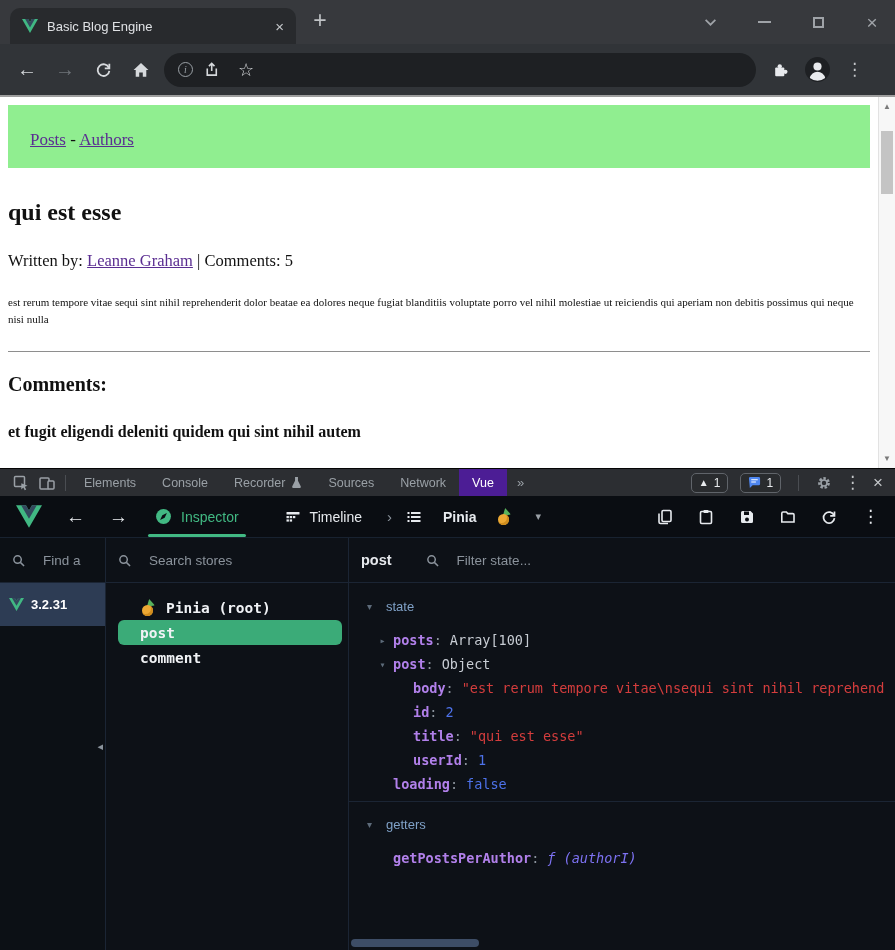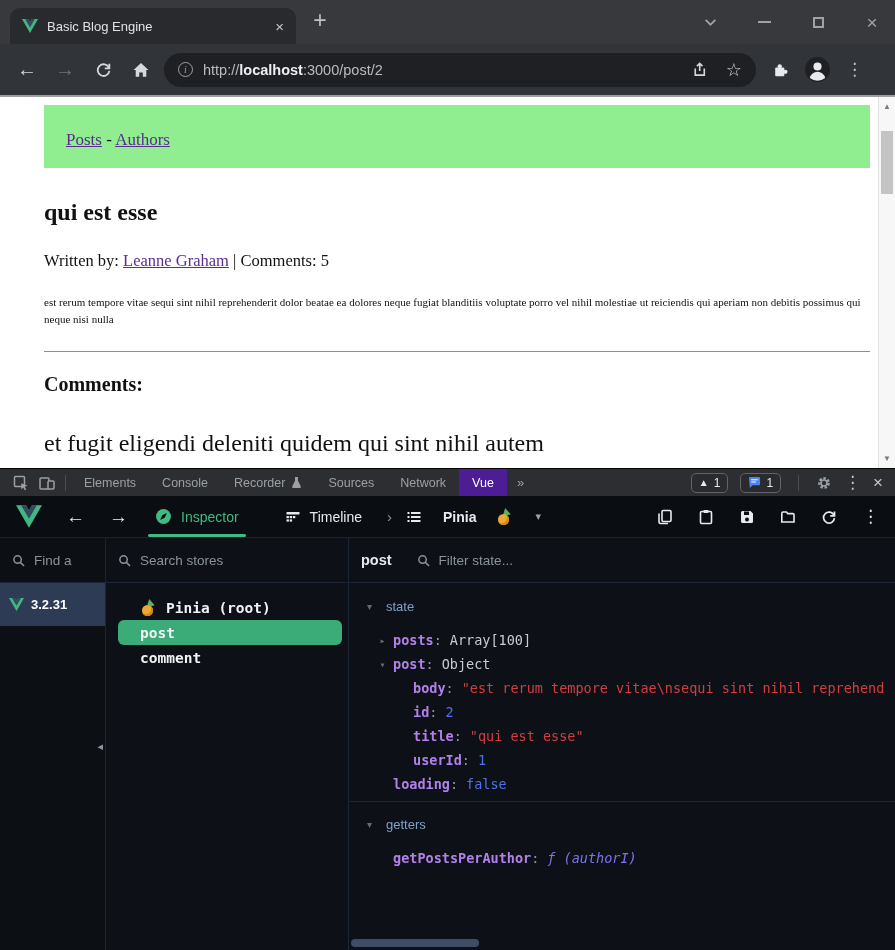--- a/index.html
+++ b/index.html
@@ -33,29 +33,29 @@
   .url-text { flex:1; white-space:nowrap; overflow:hidden; }
   .url-host { color:#eceef0; font-weight:700; }
   .pill-actions { display:flex; align-items:center; gap:18px; color:#d6d9dc; }
   .star-glyph { font-size:18px; line-height:1; }
   .toolbar-right { display:flex; align-items:center; gap:16px; margin-left:8px; color:#e8eaed; }
   .dots-glyph { font-size:17px; color:#c4c7ca; }
 
   
   .page { height:373px; background:#fff; border-top:2px solid #9e9e9e; position:relative;
           font-family:"Liberation Serif","DejaVu Serif",serif; color:#111; overflow:hidden; }
-  .page-inner { position:absolute; left:0; top:0; right:17px; bottom:0; overflow:hidden;padding-left:36px; }
+  .page-inner { position:absolute; left:0; top:0; right:17px; bottom:0; overflow:hidden; }
   .site-nav { margin:8px; height:63px; background:#90ee90; padding:25px 0 0 22px; font-size:17px; }
   .site-nav a, .byline a { color:#5a2d91; text-decoration:underline; }
   .post-title { margin:31px 8px 0; font-size:24px; font-weight:700; }
   .byline { margin:25px 8px 0; font-size:16.5px; }
   .post-body { margin:23px 8px 0; font-size:11px; line-height:1.55; max-width:858px; }
   .page hr { border:none; border-top:1px solid #8e8e8e; margin:23px 8px 0; }
   .comments-heading { margin:21px 8px 0; font-size:20px; font-weight:700; }
-  .comment-title { margin:34px 8px 0; font-size:24px; font-weight:400; }
+  .comment-title { margin:27px 8px 0; font-size:16px; font-weight:700; }
   .page-scroll { position:absolute; right:0; top:0; bottom:0; width:17px; background:#f7f7f7; border-left:1px solid #e2e2e2; }
   .ps-arrow { position:absolute; left:0; width:16px; text-align:center; color:#7a7a7a; font-size:8px; }
   .ps-up { top:5px; } .ps-down { bottom:5px; }
   .ps-thumb { position:absolute; top:34px; left:2px; right:2px; height:63px; background:#c4c4c4; }
 
   
   .dt-tabs { height:28px; background:#2c2e32; border-top:1px solid #050505; display:flex; align-items:center;
              color:#9aa0a6; font-size:12.5px; padding-left:8px; }
   .dt-icon { width:26px; display:flex; align-items:center; justify-content:center; color:#9aa0a6; }
   .dt-sep { width:1px; height:16px; background:#4a4d52; margin:0 5px; }
@@ -88,21 +88,21 @@
   
   .pineapple { position:relative; width:14px; height:17px; display:inline-block; flex:none; }
   .pineapple .pa-body { position:absolute; left:1px; top:6px; width:11px; height:11px; background:#eda934;
                         border-radius:50%; box-shadow:inset -2px -2px 0 #d08d1e; }
   .pineapple .pa-leaf { position:absolute; left:5px; top:0; width:8px; height:8px; background:#58b15c;
                         clip-path:polygon(55% 0, 100% 100%, 0 80%); transform:rotate(-18deg); }
 
   
   .panels { height:412px; display:flex; background:#0d1117; color:#e6e9ed; }
   .panel-header { height:45px; border-bottom:1px solid #1b2534; display:flex; align-items:center;
-                  padding:0 12px; gap:9px; flex:none; }
+                  padding:0 12px; gap:18px; flex:none; }
   .search-input { background:transparent; border:none; outline:none; color:#dfe3e8; font-size:13.5px;
                   width:100%; font-family:inherit; }
   .search-input::placeholder { color:#8b939c; opacity:1; }
   .sicon { color:#8b939c; flex:none; }
 
   .col-apps { width:106px; border-right:1px solid #1b2534; position:relative; display:flex; flex-direction:column; background:#0c1015; }
   .app-row { height:43px; background:#2d3c54; display:flex; align-items:center; gap:7px; padding:0 9px;
              color:#fff; font-weight:700; font-size:13px; }
   .collapse-handle { position:absolute; right:2px; top:202px; color:#8b939c; font-size:11px; }
 
@@ -277,21 +277,20 @@
           <use href="#sym-reload"></use>
         </svg>
       </span>
     <span class="nav-btn">
         <svg width="18" height="18">
           <use href="#sym-home"></use>
         </svg>
       </span>
     <div class="url-pill">
       <span class="info-circ">i</span>
-      <span class="url-text"><span>http://</span><span class="url-host">localhost</span><span>:3000/post/2</span></span>
       <span class="pill-actions">
         <span>
             <svg width="17" height="17">
               <use href="#sym-share"></use>
             </svg>
           </span>
         <span class="star-glyph">☆</span>
       </span>
     </div>
     <div class="toolbar-right">

